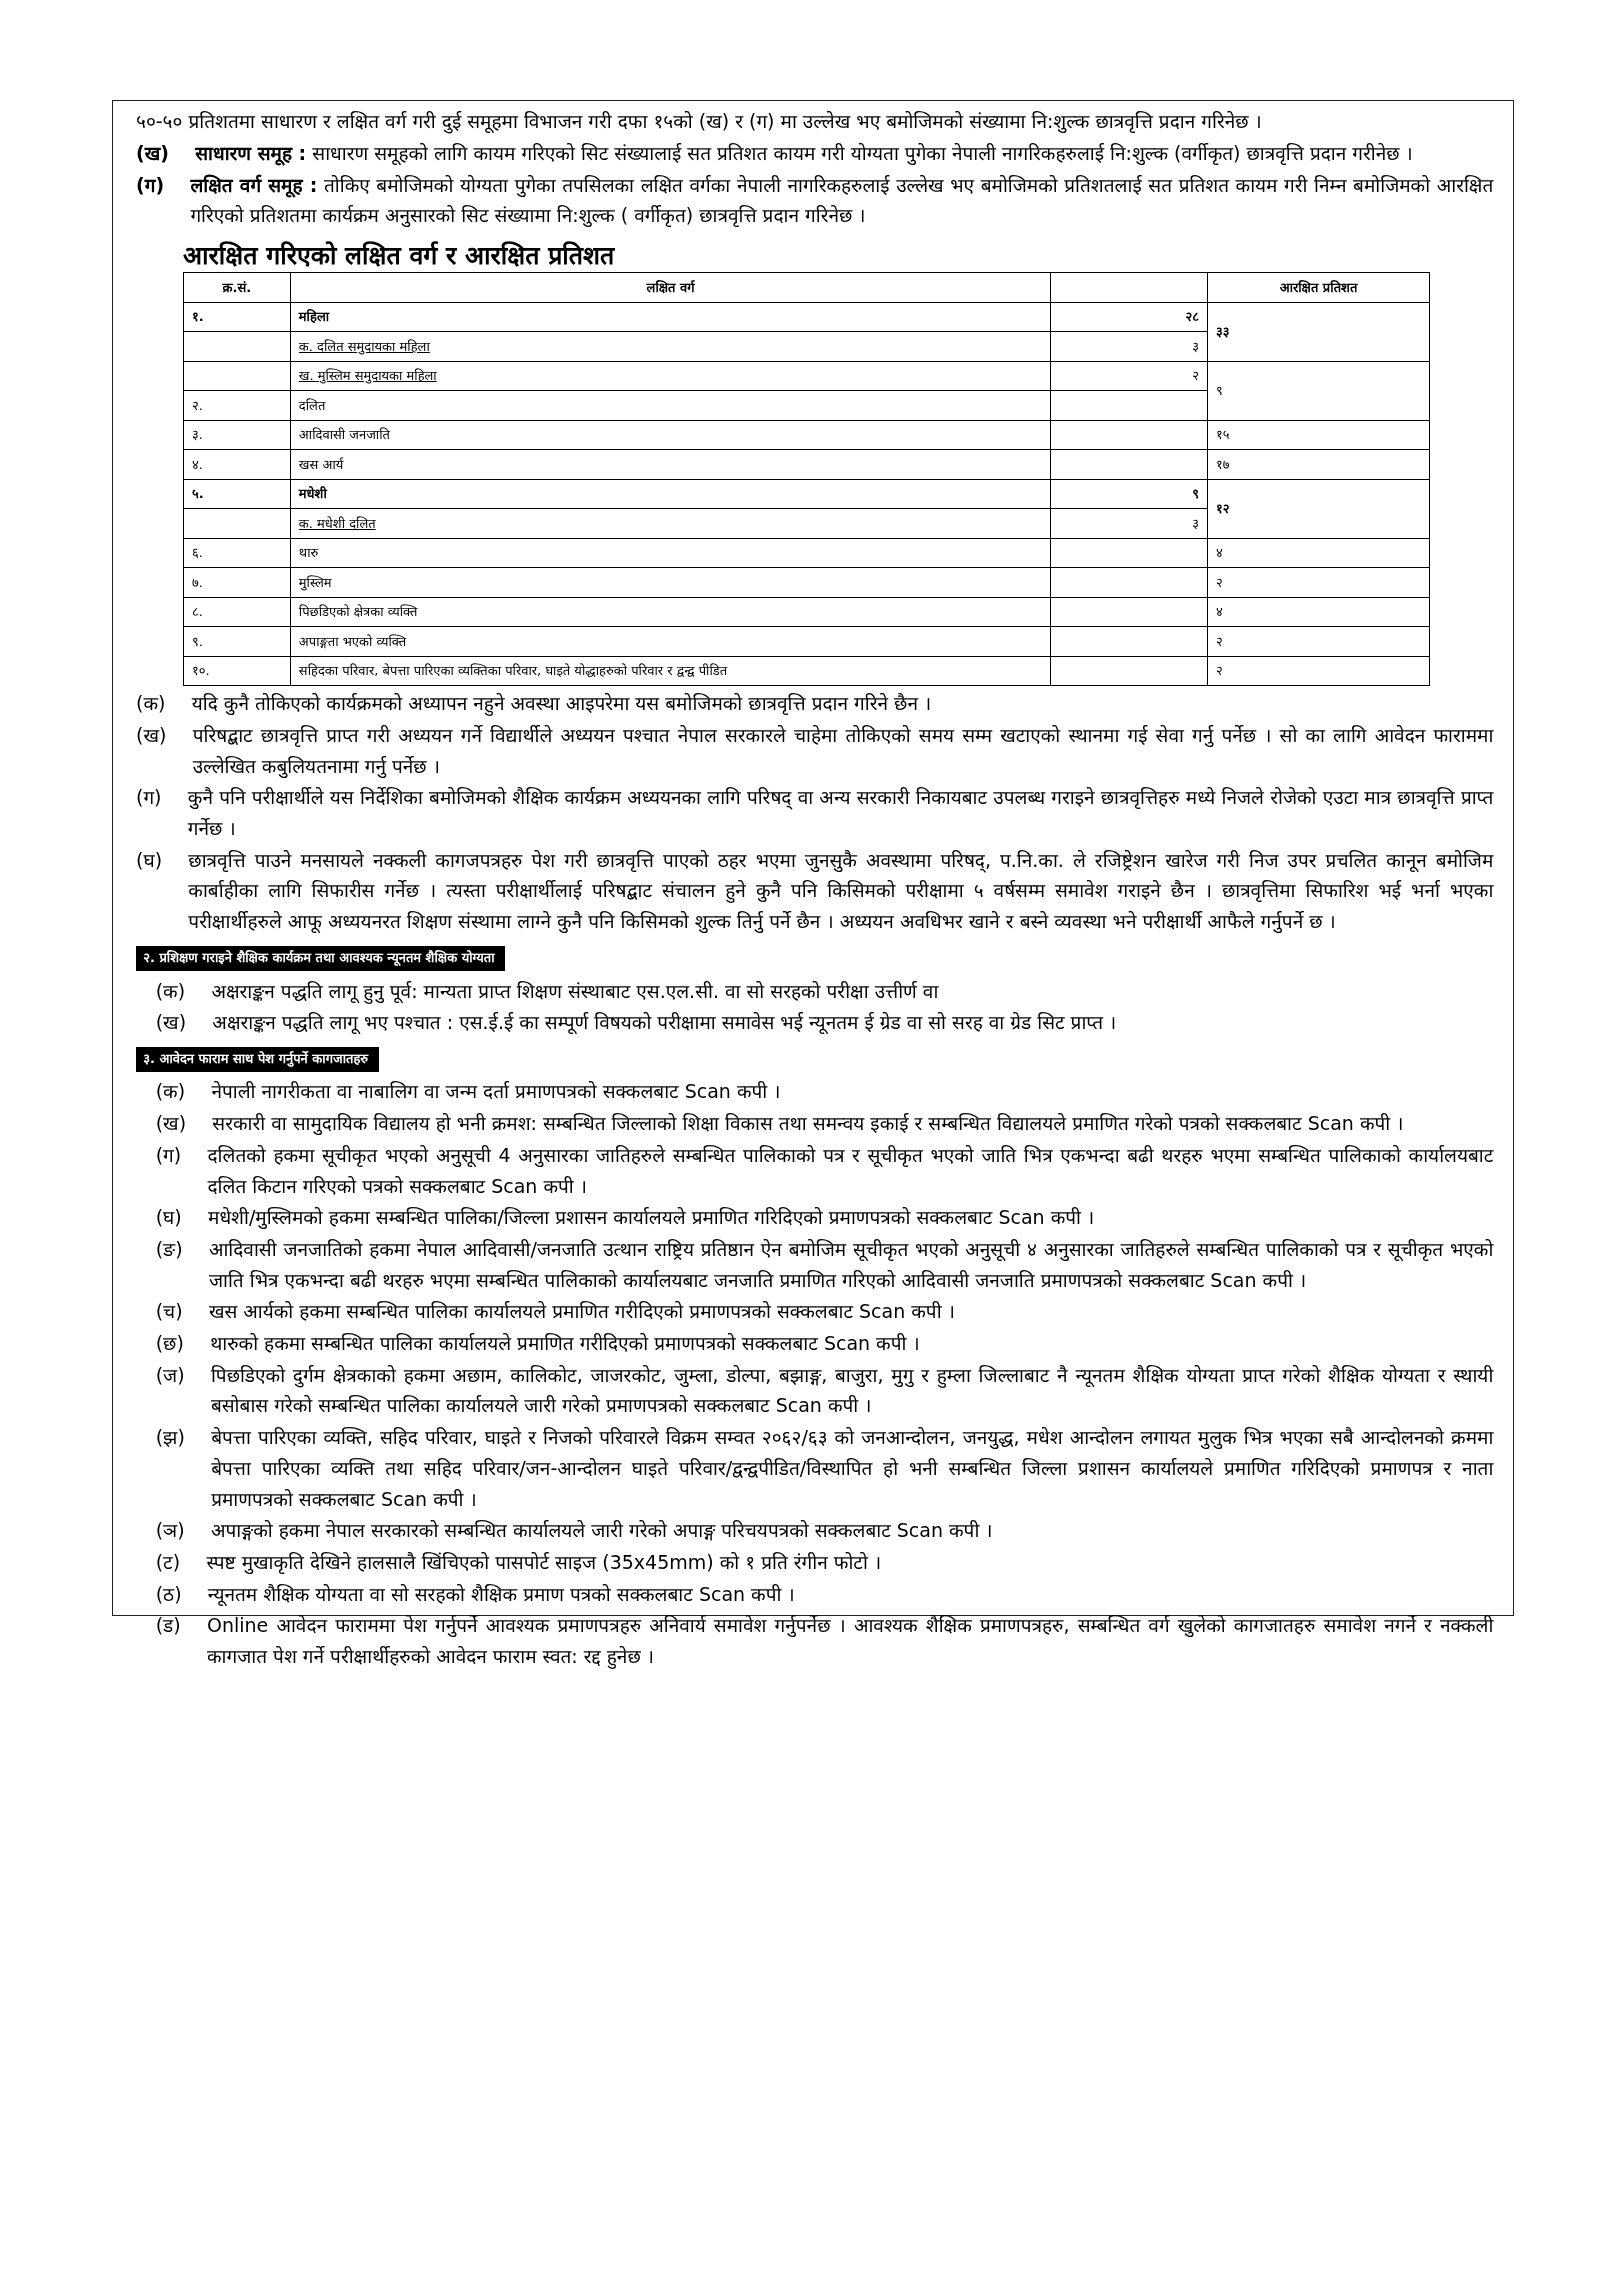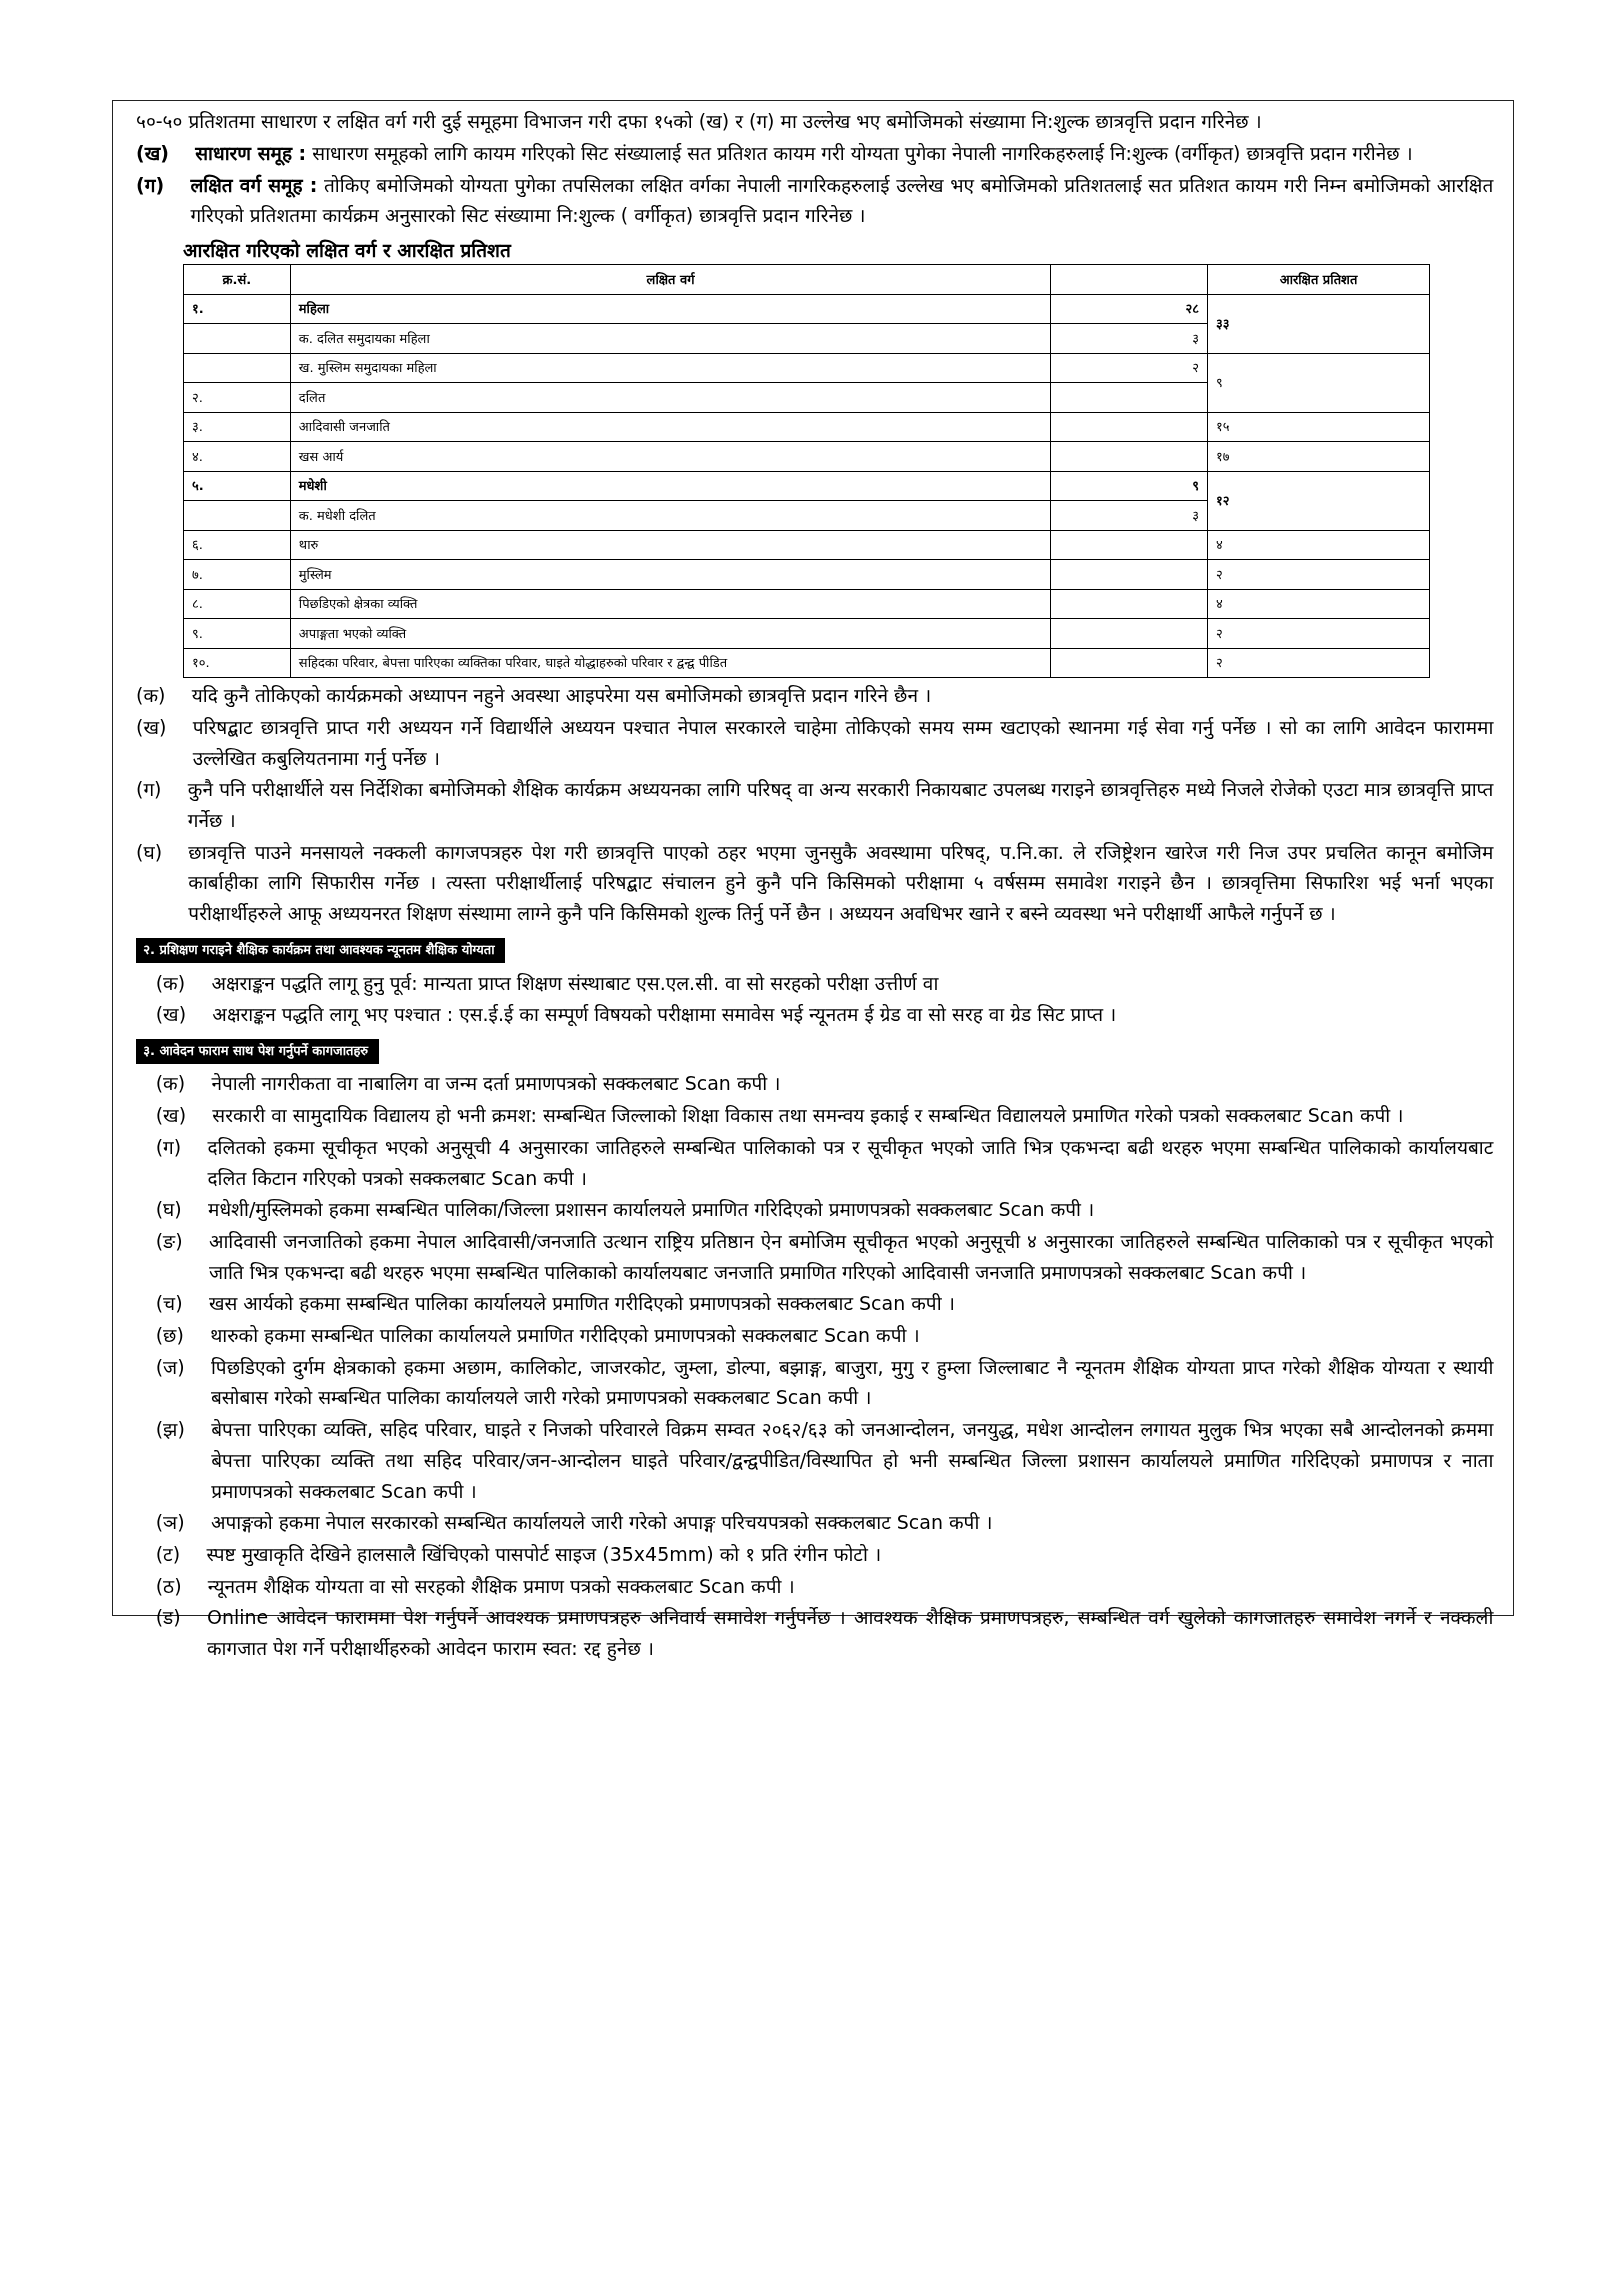--- a/index.html
+++ b/index.html
@@ -59,21 +59,21 @@
     flex: 1 1 auto;
     text-align: justify;
     text-justify: inter-word;
     margin-left: 20px;
   }
   .item.ind-1 { padding-left: 19.7px; }
   .lbl { font-weight: bold; }
 
   
   .tbl-caption {
-    font-size: 19px;
+    font-size: 25px;
     font-weight: bold;
     margin: 5.4px 0 1.8px 47px;
   }
   table.resv {
     border-collapse: collapse;
     margin: 0 0 1.8px 47px;
     width: 1247px;
     table-layout: fixed;
     font-size: 13px;
   }
@@ -84,21 +84,21 @@
     line-height: 1.5;
   }
   table.resv th {
     text-align: center;
     font-weight: bold;
   }
   .c-sn    { width: 86px;  text-align: left; }
   .c-grp   { width: 716px; text-align: left; }
   .c-num   { width: 134px; text-align: right; }
   .c-pct   { width: 197px; }
-  .sub-lbl { padding-left: 18px; }
+  .sub-lbl { padding-left: 18px; text-decoration: underline; }
   .strong-row { font-weight: bold; }
 
   
   .banner {
     display: inline-block;
     background: #000000;
     color: #ffffff;
     font-weight: bold;
     font-size: 13px;
     line-height: 1.45;

